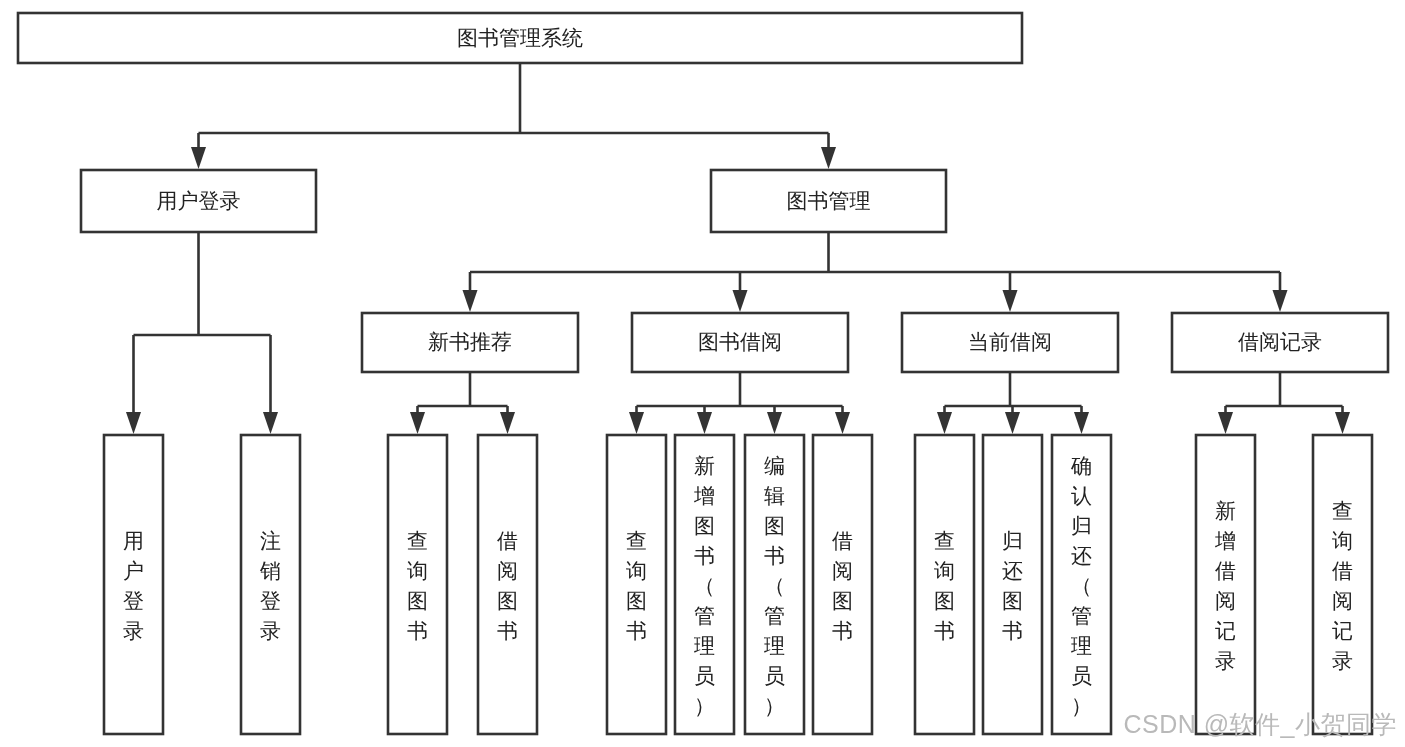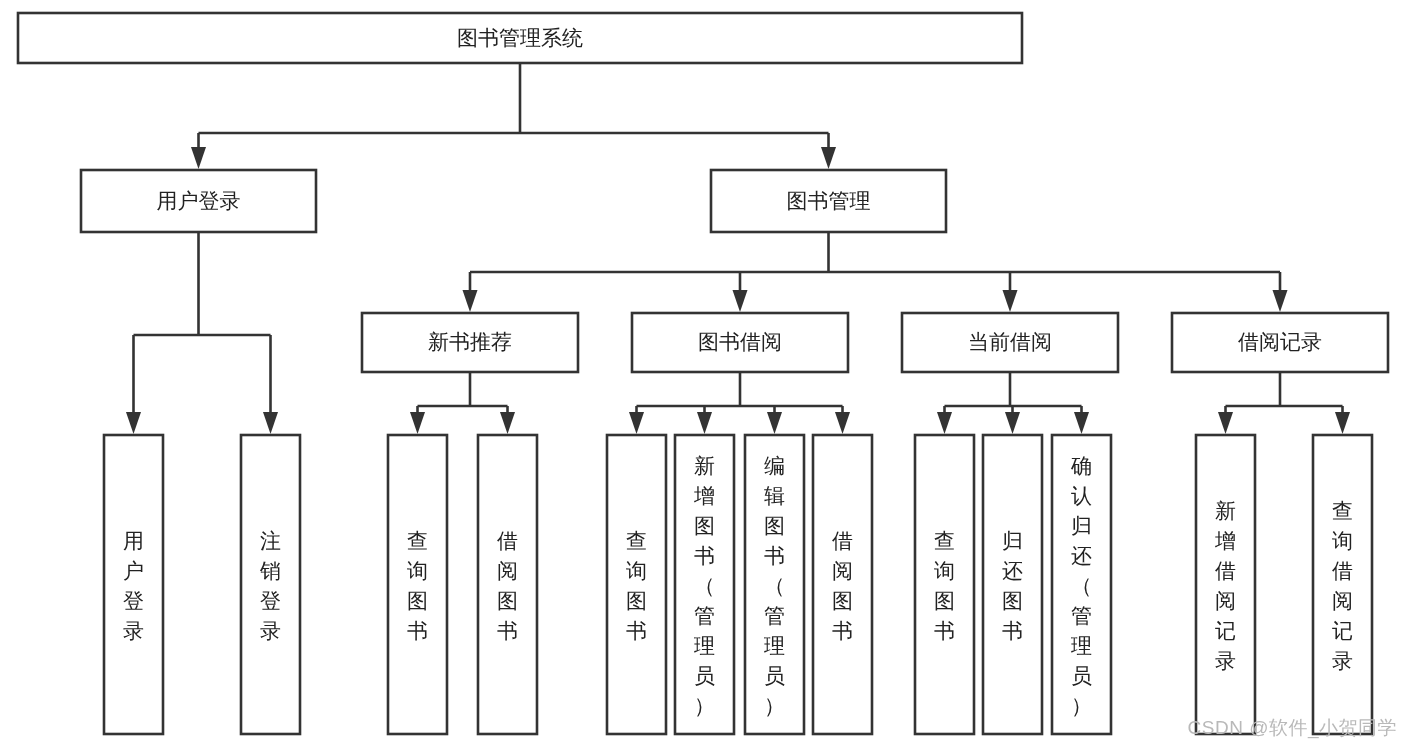--- a/index.html
+++ b/index.html
@@ -52,21 +52,21 @@
     font-family: "Liberation Sans", "DejaVu Sans", sans-serif;
     font-size: 21px;
     fill: #222222;
     text-anchor: middle;
   }
   .watermark {
     position: absolute;
     right: 8px;
     bottom: 6px;
     font-family: "Liberation Sans", "DejaVu Sans", sans-serif;
-    font-size: 19px;
+    font-size: 25px;
     color: #b9b9b9;
     letter-spacing: 0.5px;
     white-space: nowrap;
     user-select: none;
   }
 </style>
 </head>
 <body>
 
 <div id="diagram-root">

